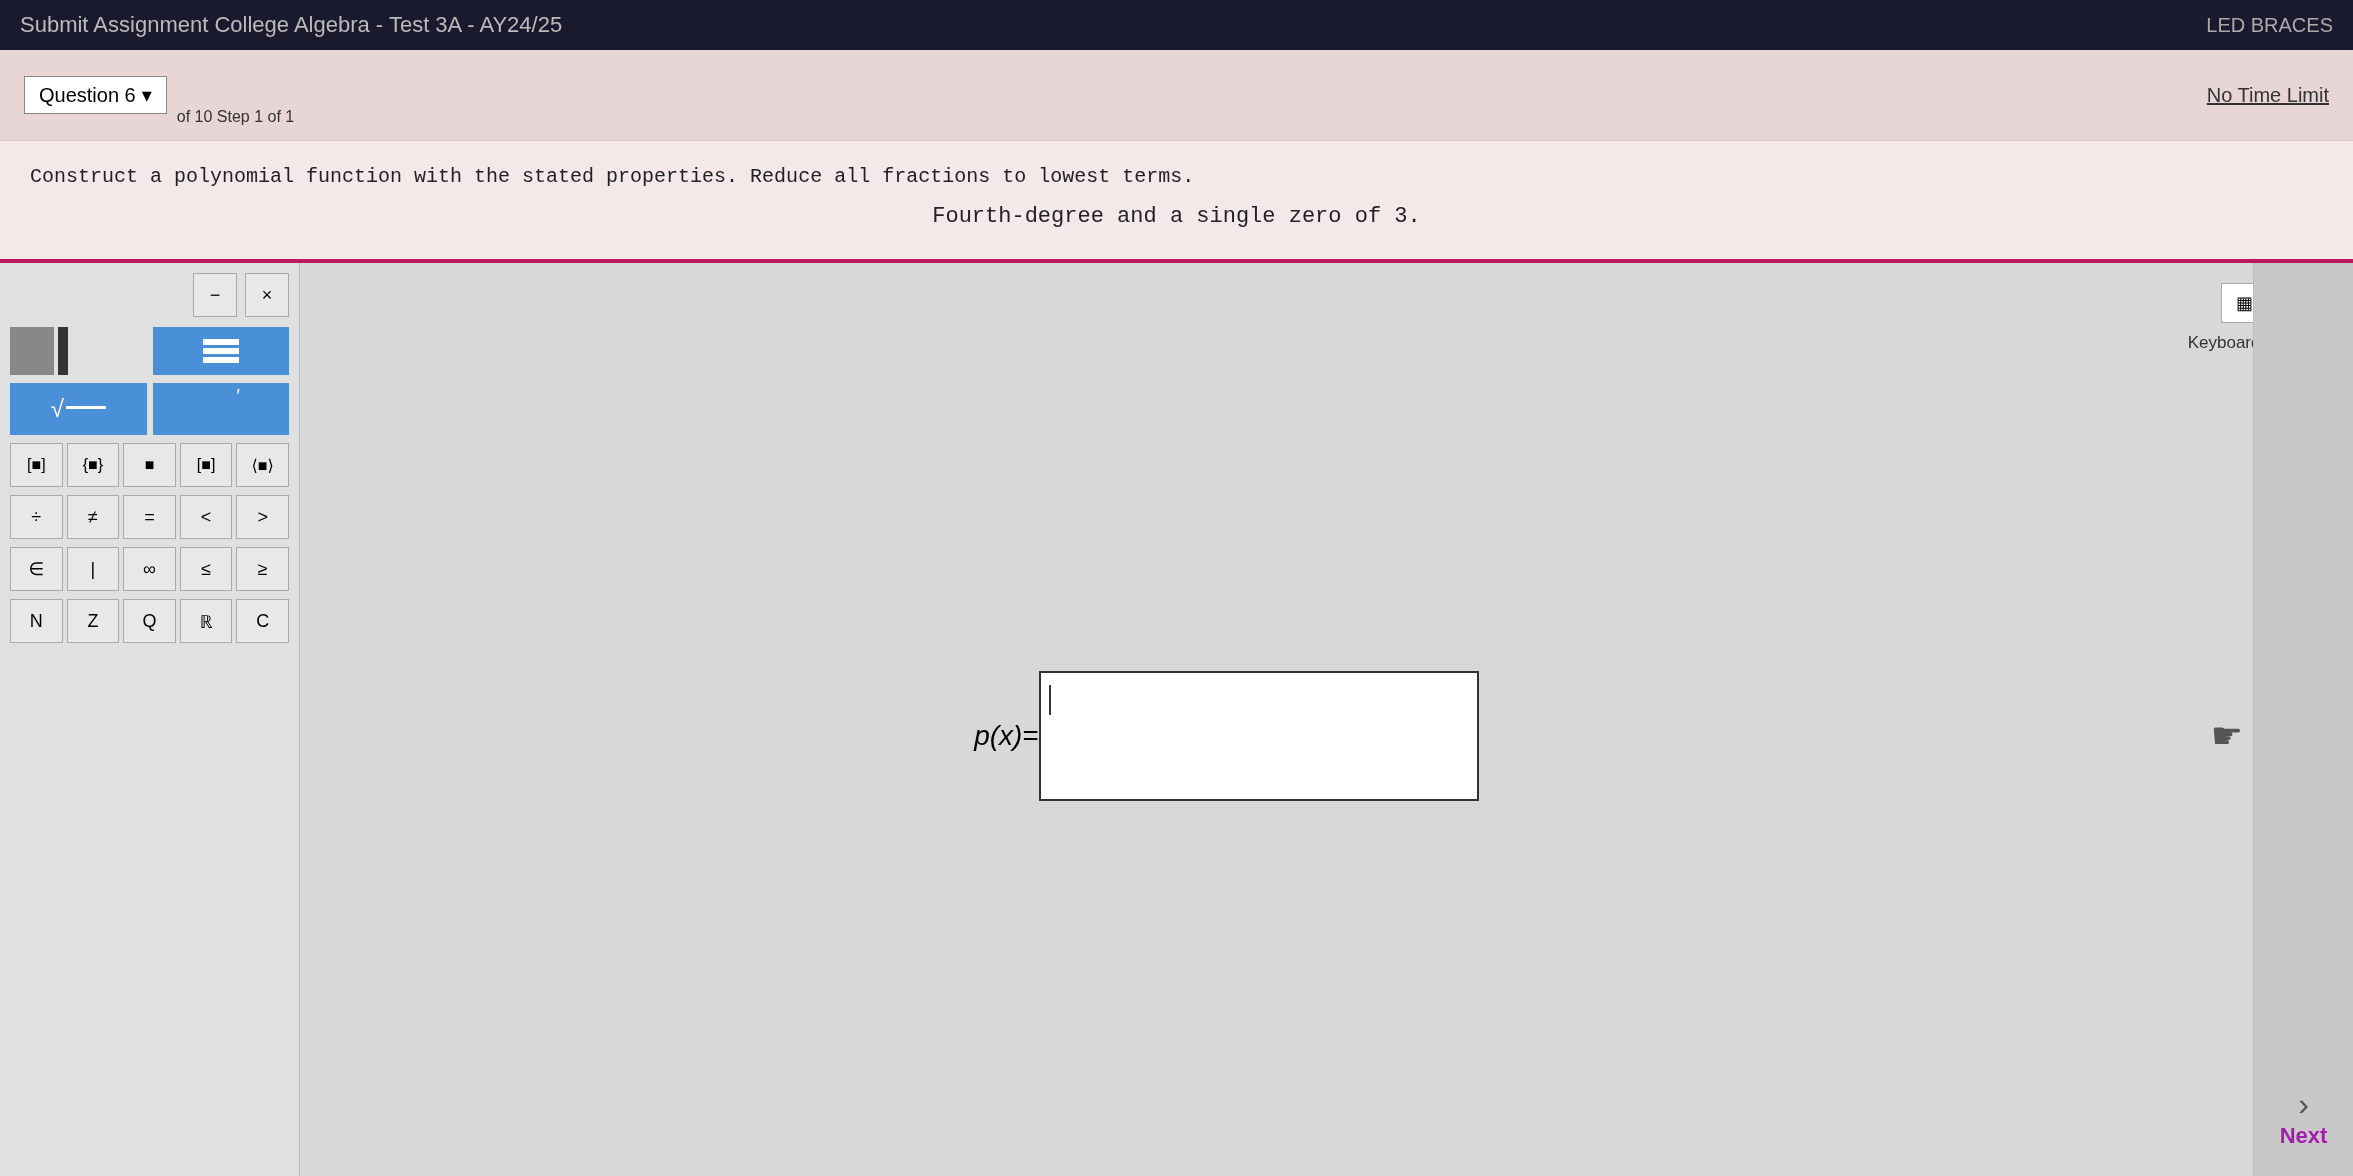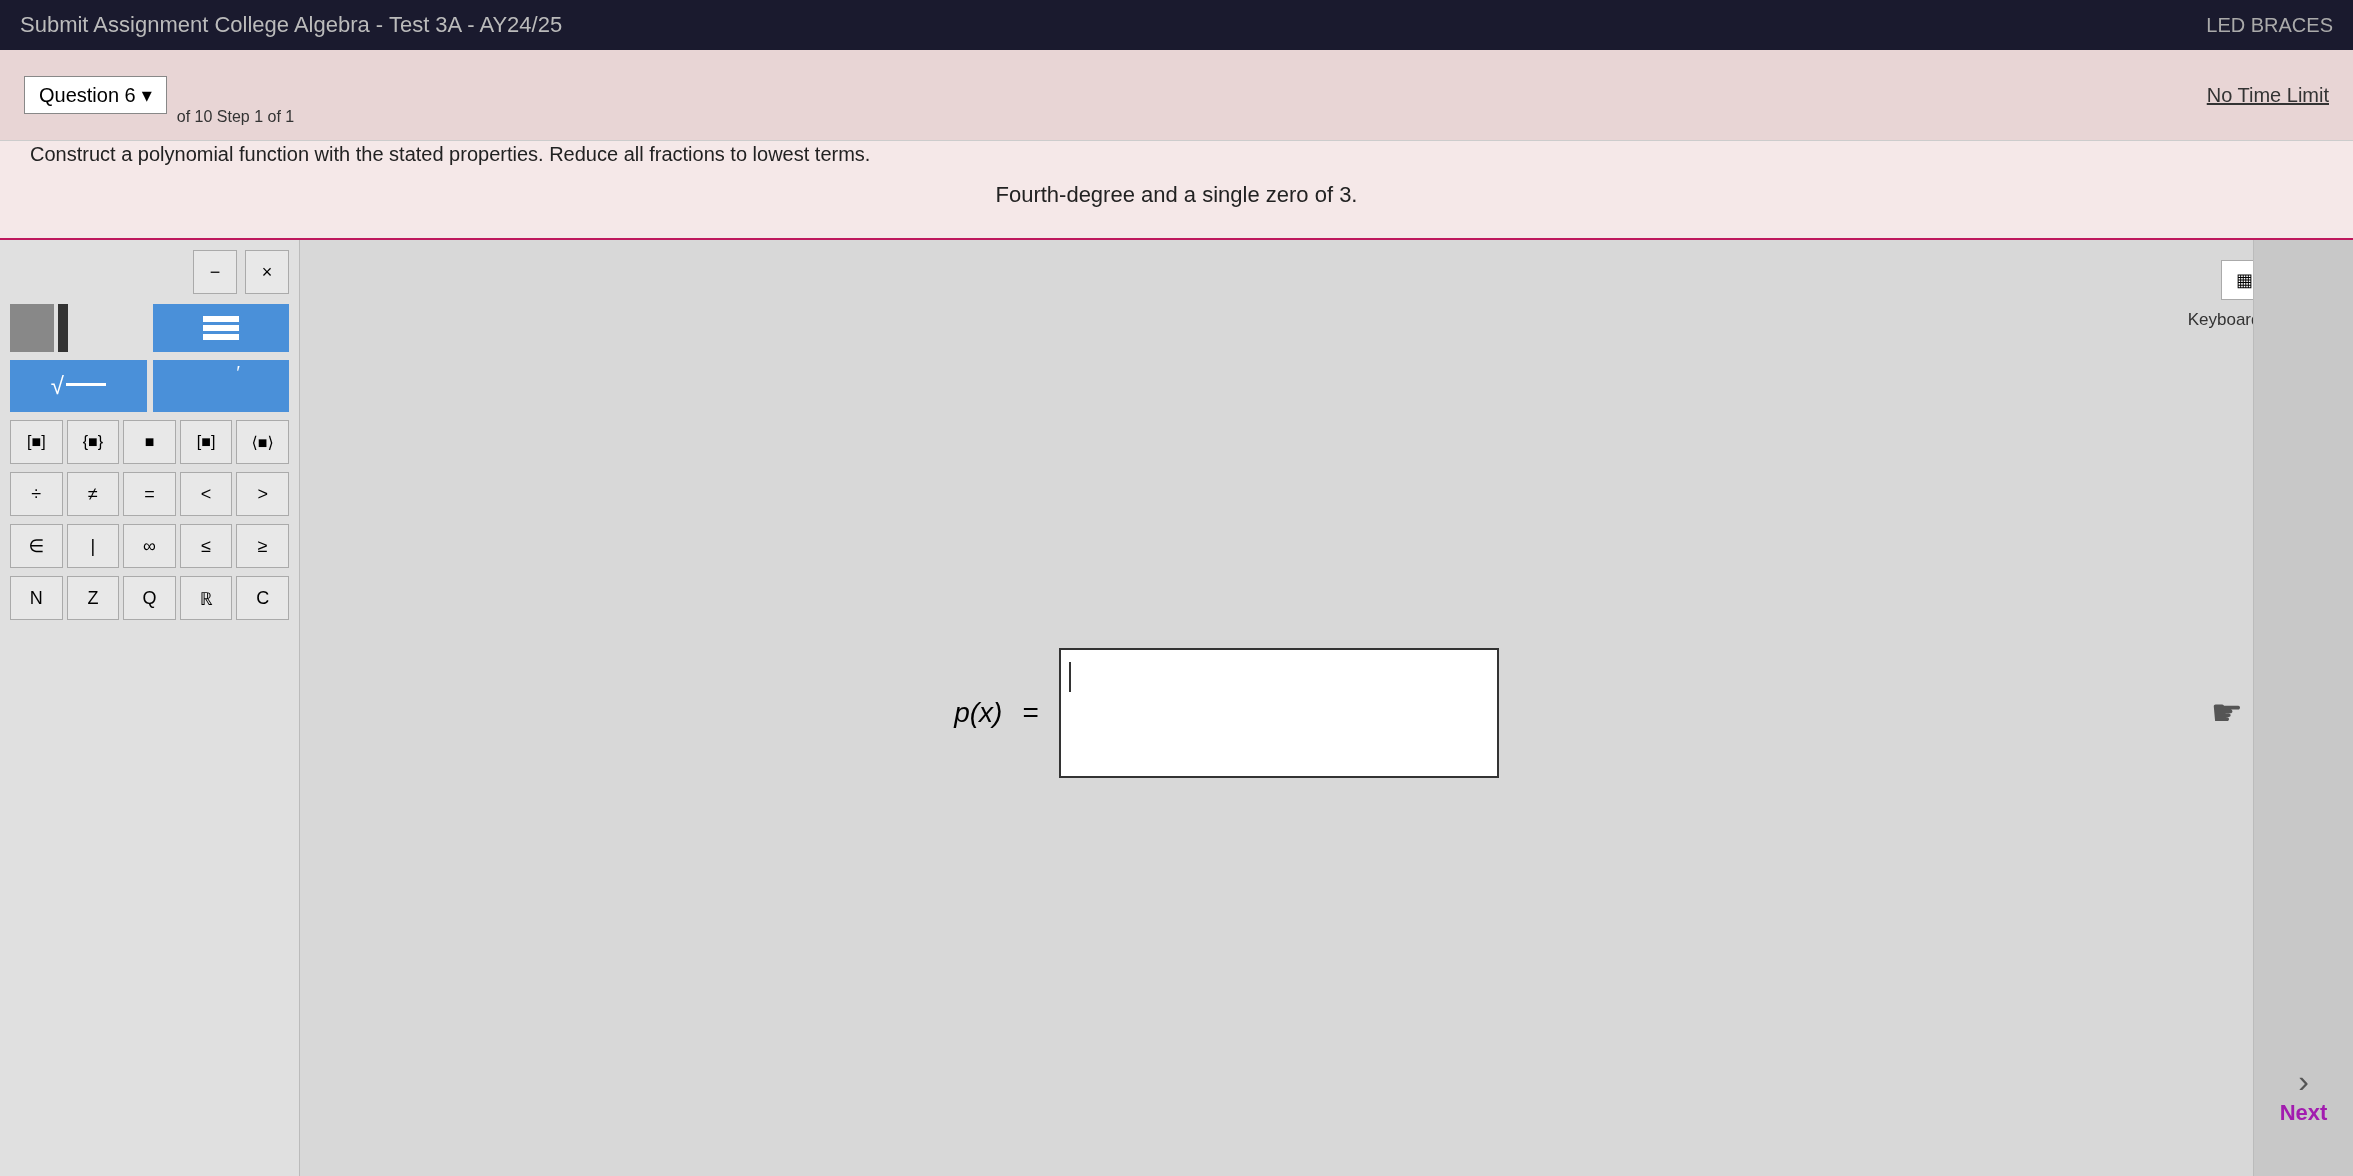--- a/index.html
+++ b/index.html
@@ -63,22 +63,23 @@
     }
     .no-time-limit {
       font-size: 20px;
       color: #333;
       text-decoration: underline;
     }
 
     
     .question-body {
       background: #f5e8e8;
-      padding: 2px 30px 30px 30px;
-      border-bottom: 2px solid #be185d;
+      padding: 24px 30px 30px 30px;
+      border-bottom: 4px solid #be185d;
+      font-family: Liberation Mono, monospace;
     }
     .question-instruction {
       font-size: 20px;
       color: #222;
       margin-bottom: 16px;
     }
     .question-text {
       font-size: 22px;
       color: #222;
       text-align: center;
@@ -200,21 +201,20 @@
     .center-area {
       flex: 1;
       display: flex;
       align-items: center;
       justify-content: center;
       position: relative;
     }
     .answer-row {
       display: flex;
       align-items: center;
-      gap: 20px;
       font-size: 26px;
     }
     .p-x-label {
       font-style: italic;
       font-size: 28px;
     }
     .equals-sign {
       font-size: 28px;
     }
     .answer-box {

